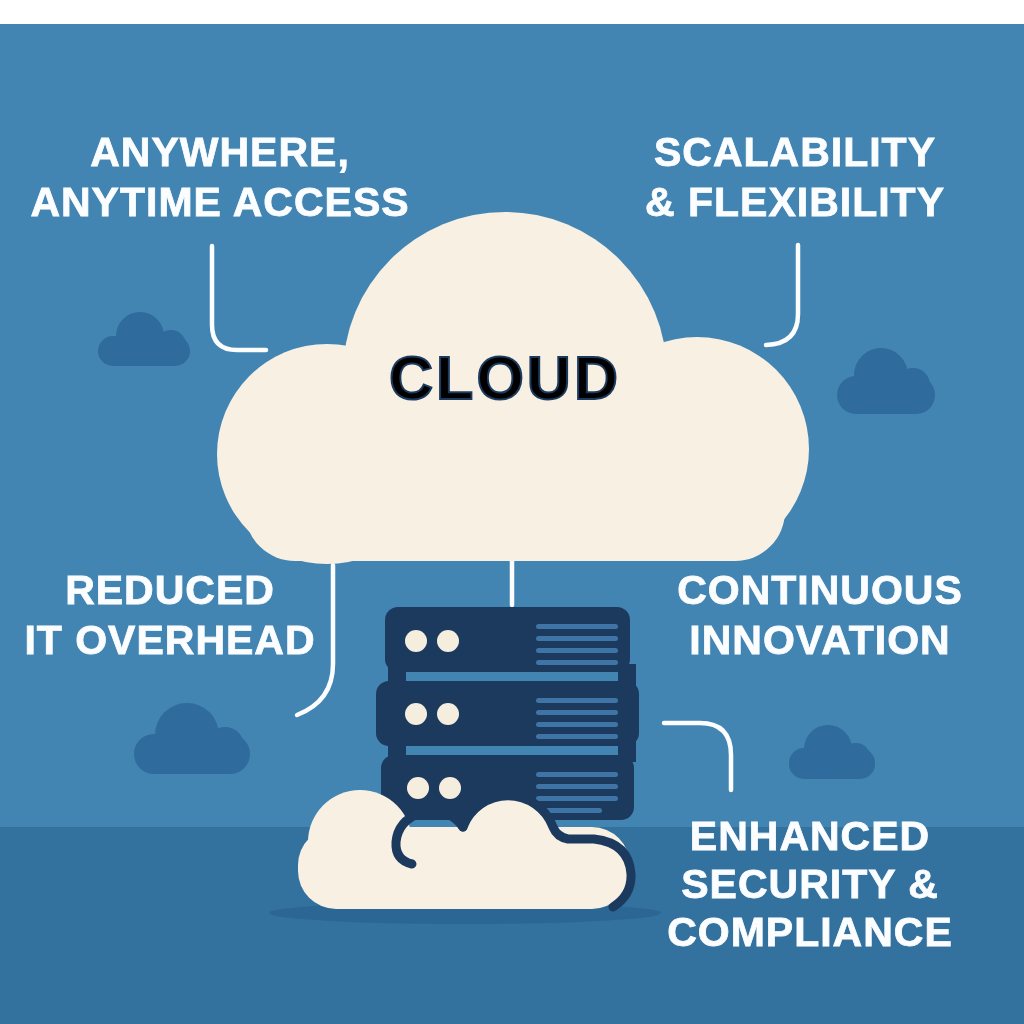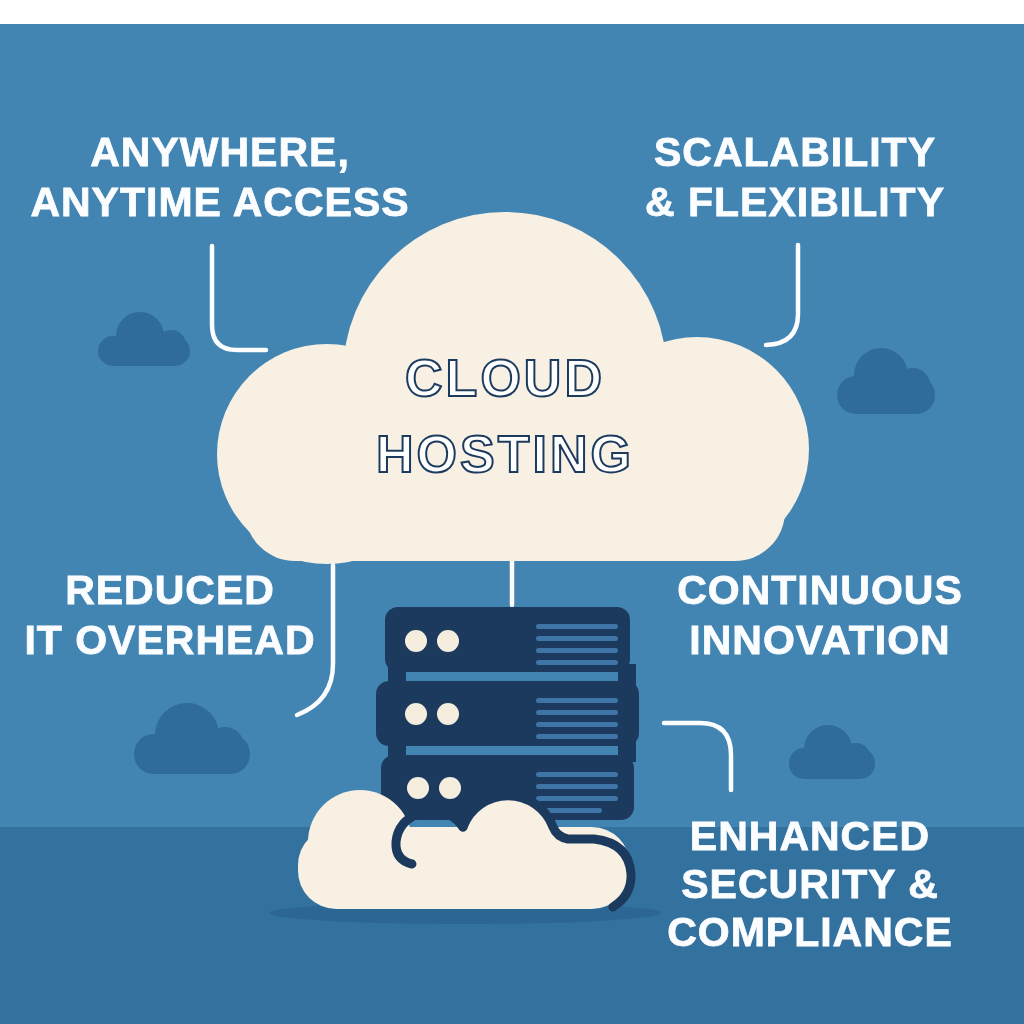--- a/index.html
+++ b/index.html
@@ -11,21 +11,21 @@
   }
   .stage svg{position:absolute;left:0;top:0;}
   .label{
     position:absolute;width:500px;text-align:center;
     color:#fbfdff;font-weight:bold;font-size:41px;line-height:50px;
     letter-spacing:1px;
     -webkit-text-stroke:0.8px #fbfdff;
   }
   .title{
     position:absolute;width:520px;left:245px;top:316px;text-align:center;
-    color:#ffffff;font-weight:bold;font-size:52px;line-height:76px;
+    color:#000000;font-weight:bold;font-size:61px;line-height:76px;
     letter-spacing:3px;
     -webkit-text-stroke:2px #1c3a5e;
   }
   .pos-anywhere{left:-30px;top:103px;}
   .pos-scalability{left:545px;top:103px;}
   .pos-reduced{left:-80px;top:541px;}
   .pos-continuous{left:570px;top:541px;}
   .pos-enhanced{left:560px;top:788px;line-height:48px;}
 </style>
 </head>
@@ -135,21 +135,20 @@
     <div>ANYTIME ACCESS</div>
   </div>
 
   <div class="label pos-scalability">
     <div>SCALABILITY</div>
     <div>&amp; FLEXIBILITY</div>
   </div>
 
   <div class="title">
     <div>CLOUD</div>
-    <div>HOSTING</div>
   </div>
 
   <div class="label pos-reduced">
     <div>REDUCED</div>
     <div>IT OVERHEAD</div>
   </div>
 
   <div class="label pos-continuous">
     <div>CONTINUOUS</div>
     <div>INNOVATION</div>

